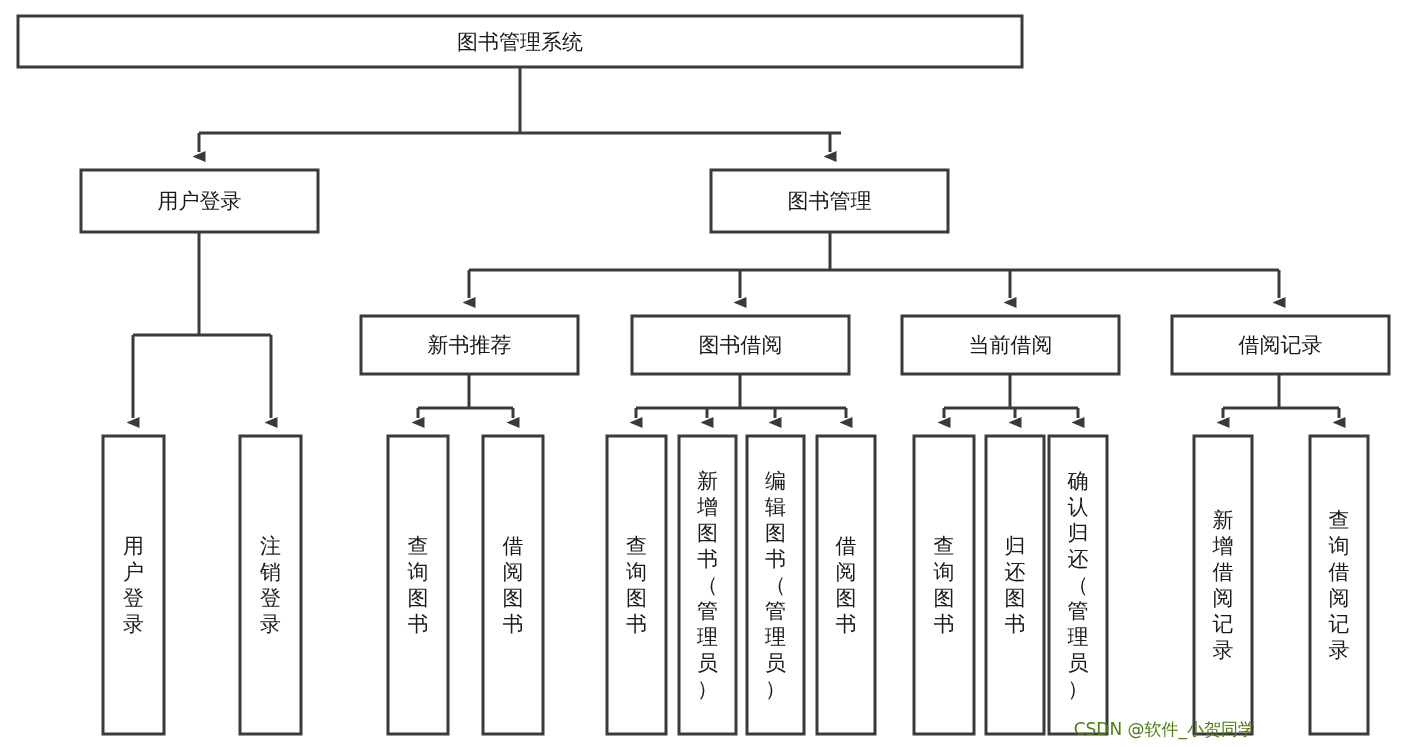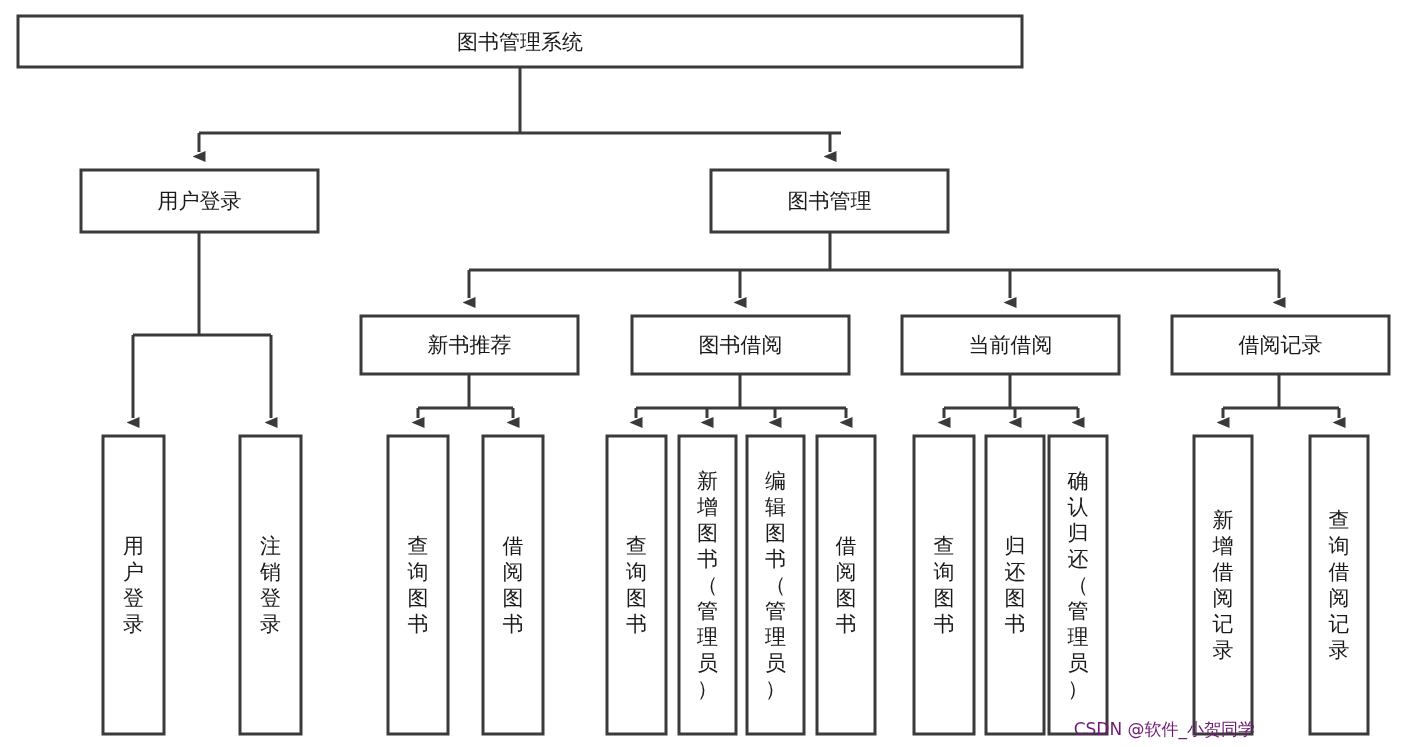--- a/index.html
+++ b/index.html
@@ -53,21 +53,21 @@
     font-family: "DejaVu Sans", "Liberation Sans", sans-serif;
     font-size: 21px;
     text-anchor: middle;
   }
   .watermark {
     position: absolute;
     right: 8px;
     bottom: 6px;
     font-family: "DejaVu Sans", "Liberation Sans", sans-serif;
     font-size: 17px;
-    color: #701a75;
+    color: #4d7c0f;
     white-space: nowrap;
     pointer-events: none;
   }
 </style>
 </head>
 <body>
 
 <div id="diagram-root">
   <svg id="tree-svg" viewBox="0 0 1405 747">
     <defs>

